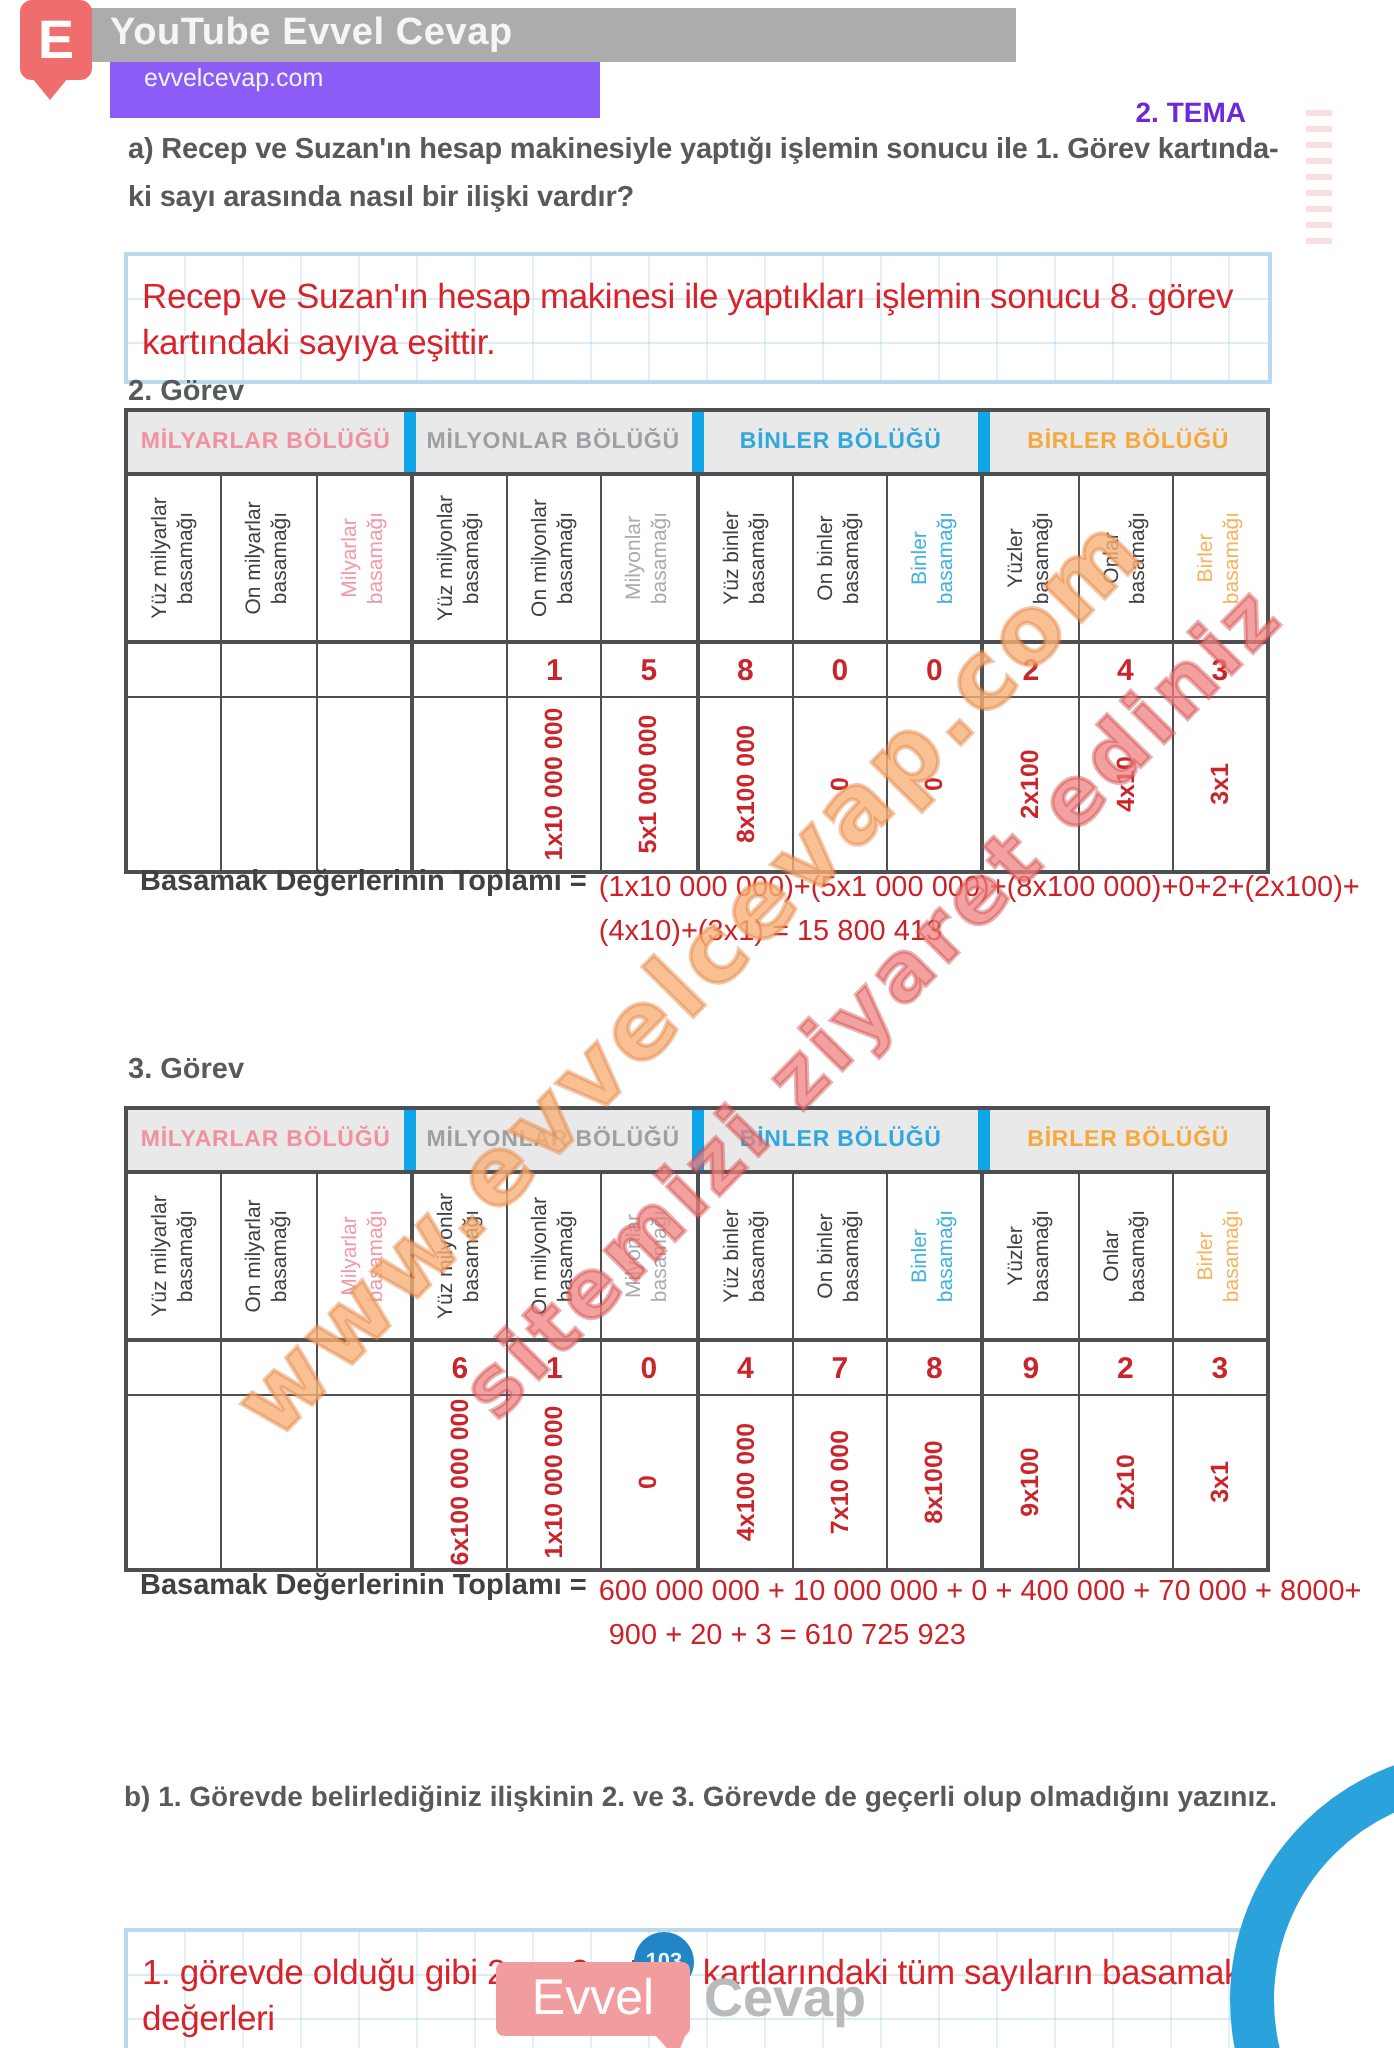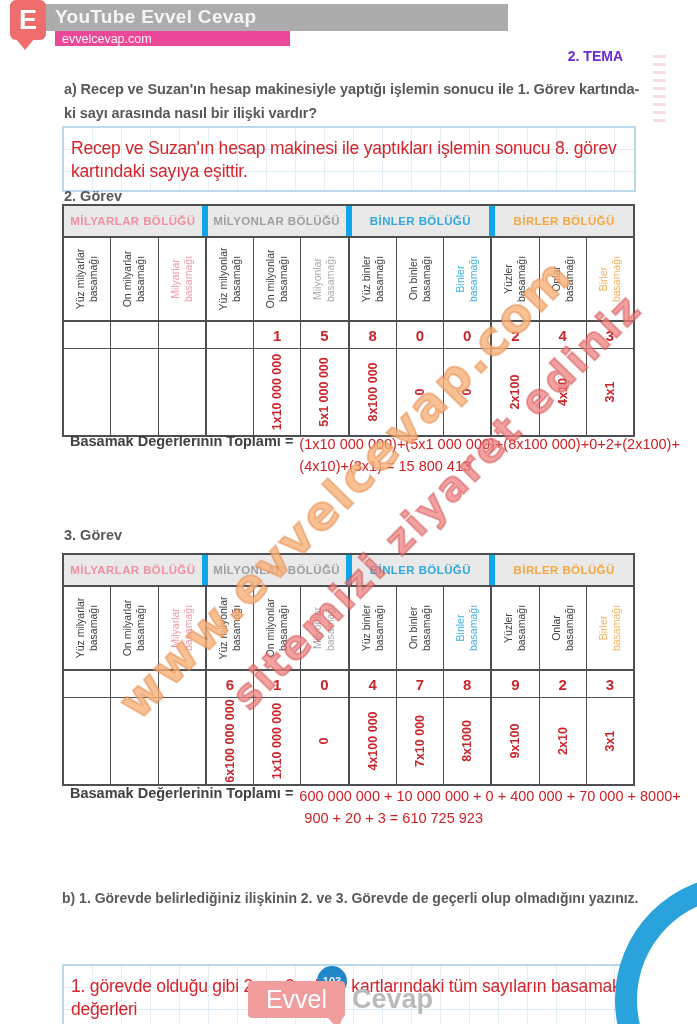--- a/index.html
+++ b/index.html
@@ -2,34 +2,34 @@
 <html><head>
 <meta charset="utf-8">
 <style>
   html,body{margin:0;padding:0;background:#ffffff;}
   .page{position:relative;width:697px;height:1024px;overflow:hidden;background:#fff;
         font-family:"Liberation Sans",sans-serif;}
 
   
   .hdr-banner{position:absolute;left:28px;top:4px;width:480px;height:27px;background:#acacac;}
   .hdr-title{position:absolute;left:55px;top:6px;color:#f5f5f5;font-size:19px;font-weight:bold;letter-spacing:.3px;}
-  .hdr-sub{position:absolute;left:55px;top:31px;width:228px;height:15px;background:#ec4899;
-           color:#f3f3f3;font-size:12.5px;line-height:17px;padding-left:7px;}
+  .hdr-sub{position:absolute;left:55px;top:31px;width:228px;height:28px;background:#8b5cf6;
+           color:#f3f3f3;font-size:12.5px;line-height:17px;padding-left:17px;}
   .hdr-badge{position:absolute;left:10px;top:0px;width:36px;height:40px;background:#ef6d6d;
              border-radius:6px;color:#fff;font-size:27px;font-weight:bold;display:flex;
              align-items:center;justify-content:center;}
   .hdr-badge-tail{position:absolute;left:16px;top:39px;width:0;height:0;
                   border-left:9px solid transparent;border-right:9px solid transparent;
                   border-top:11px solid #ef6d6d;}
   .side-marks{position:absolute;left:653px;top:55px;width:13px;height:72px;opacity:.35;
               background:repeating-linear-gradient(to bottom,rgba(214,90,90,.55) 0 3px,transparent 3px 8px);}
 
   
   .tema{position:absolute;right:74px;top:48px;color:#6d28d9;font-size:14px;font-weight:bold;}
-  .q-a{position:absolute;left:64px;top:77px;width:585px;color:#58595b;font-weight:bold;
+  .q-a{position:absolute;left:64px;top:63px;width:585px;color:#58595b;font-weight:bold;
        font-size:14.5px;line-height:24px;letter-spacing:-.1px;}
   .gorev-label{position:absolute;left:64px;color:#58595b;font-size:14.5px;font-weight:bold;}
   .gl2{top:188px;} .gl3{top:527px;}
   .q-b{position:absolute;left:62px;top:890px;color:#58595b;font-size:14px;font-weight:bold;white-space:nowrap;}
 
   
   .ansbox{position:absolute;border:2px solid #bad9ec;background-color:#fff;
           background-image:repeating-linear-gradient(to right,transparent 0 28px,rgba(160,205,234,.30) 28px 29px),
                            repeating-linear-gradient(to bottom,transparent 0 21px,rgba(160,205,234,.38) 21px 22px);}
   .ans-a{left:62px;top:126px;width:570px;height:62px;}

